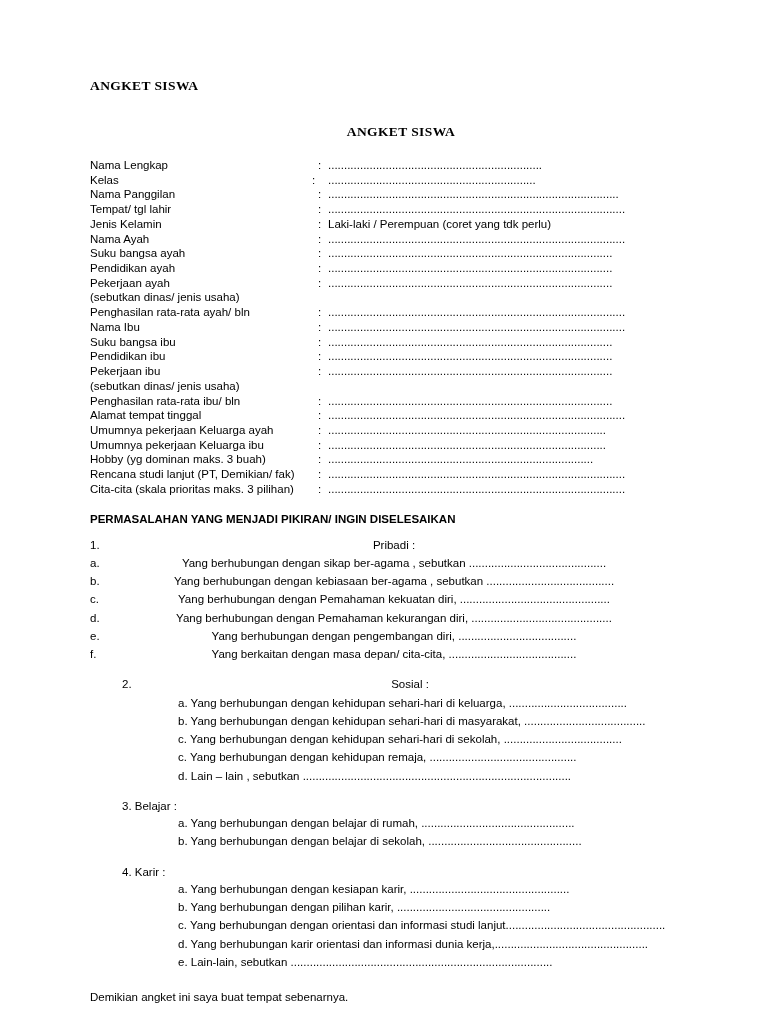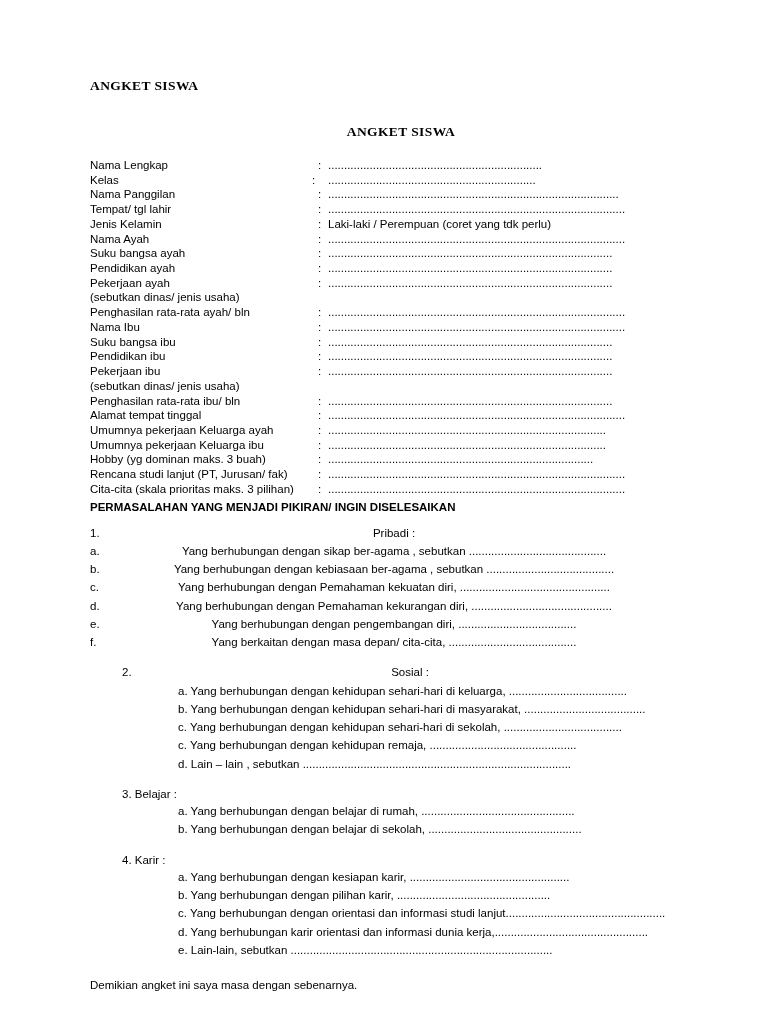--- a/index.html
+++ b/index.html
@@ -64,21 +64,21 @@
   .identity td.dots {
     overflow: hidden;
   }
   .note {
     font-size: 11.5px;
     line-height: 1.28;
   }
   .section-title {
     font-size: 11.5px;
     font-weight: bold;
-    margin: 4px 0 12px 0;
+    margin: 16px 0 12px 0;
   }
   .qlist {
     font-size: 11.5px;
     line-height: 1.5;
   }
   .qrow {
     display: flex;
     margin-bottom: 1px;
   }
   .qrow .marker {
@@ -212,21 +212,21 @@
         <td class="label">Umumnya pekerjaan Keluarga ibu</td>
         <td class="colon">:</td>
         <td class="dots">.......................................................................................</td>
       </tr>
       <tr>
         <td class="label">Hobby   (yg dominan maks. 3 buah)</td>
         <td class="colon">:</td>
         <td class="dots">...................................................................................</td>
       </tr>
       <tr>
-        <td class="label">Rencana studi lanjut  (PT, Jurusan/ fak)</td>
+        <td class="label">Rencana studi lanjut  (PT, Demikian/ fak)</td>
         <td class="colon">:</td>
         <td class="dots">.............................................................................................</td>
       </tr>
       <tr>
         <td class="label">Cita-cita (skala prioritas maks. 3 pilihan)</td>
         <td class="colon">:</td>
         <td class="dots">.............................................................................................</td>
       </tr>
     </tbody>
   </table>
@@ -292,15 +292,15 @@
         <div class="sub-item">a. Yang berhubungan dengan kesiapan karir, ..................................................</div>
         <div class="sub-item">b. Yang berhubungan dengan pilihan karir, ................................................</div>
         <div class="sub-item">c. Yang berhubungan dengan orientasi dan informasi studi lanjut..................................................</div>
         <div class="sub-item">d. Yang berhubungan karir orientasi dan informasi dunia kerja,................................................</div>
         <div class="sub-item">e. Lain-lain, sebutkan ..................................................................................</div>
       </div>
     </div>
 
   </div>
 
-  <div class="closing">Demikian angket ini saya masa dengan sebenarnya.</div>
+  <div class="closing">Demikian angket ini saya buat tempat sebenarnya.</div>
 
 </div>
 
 </body></html>

